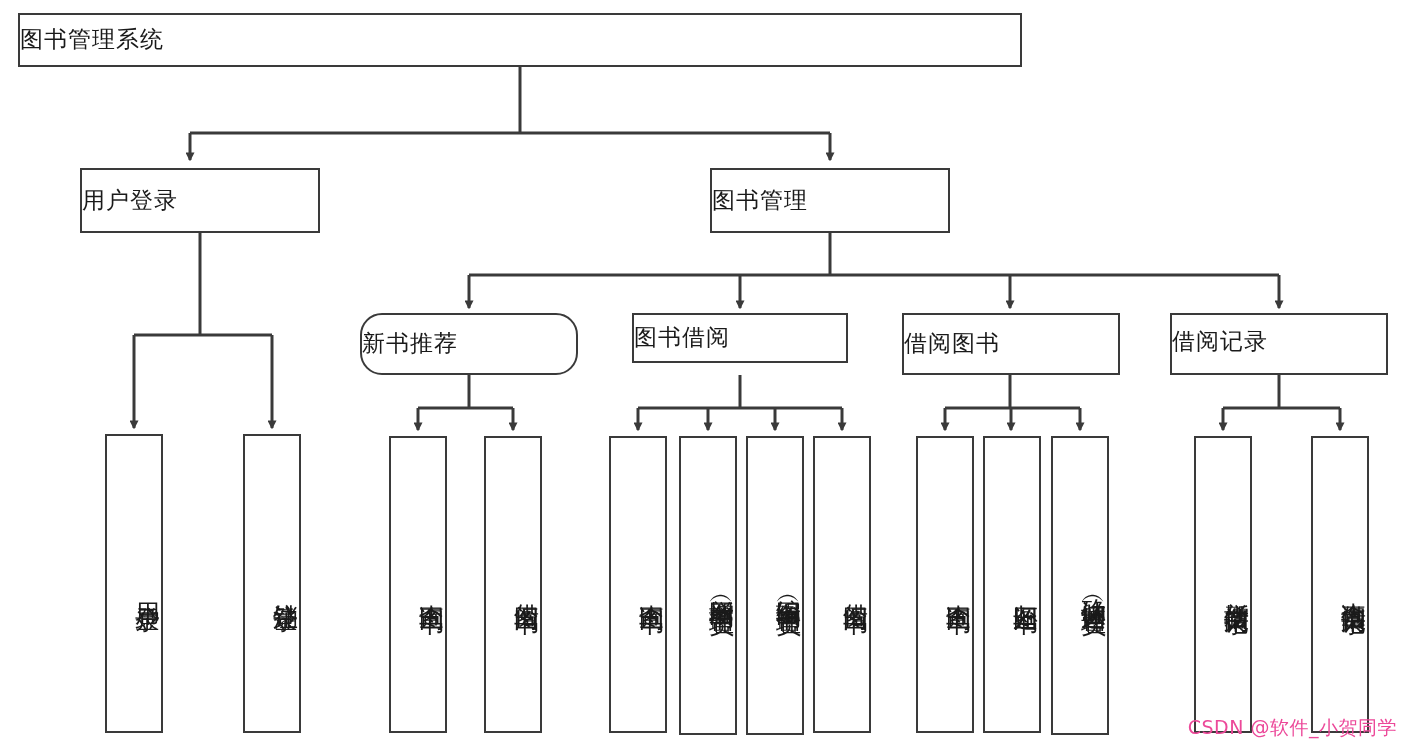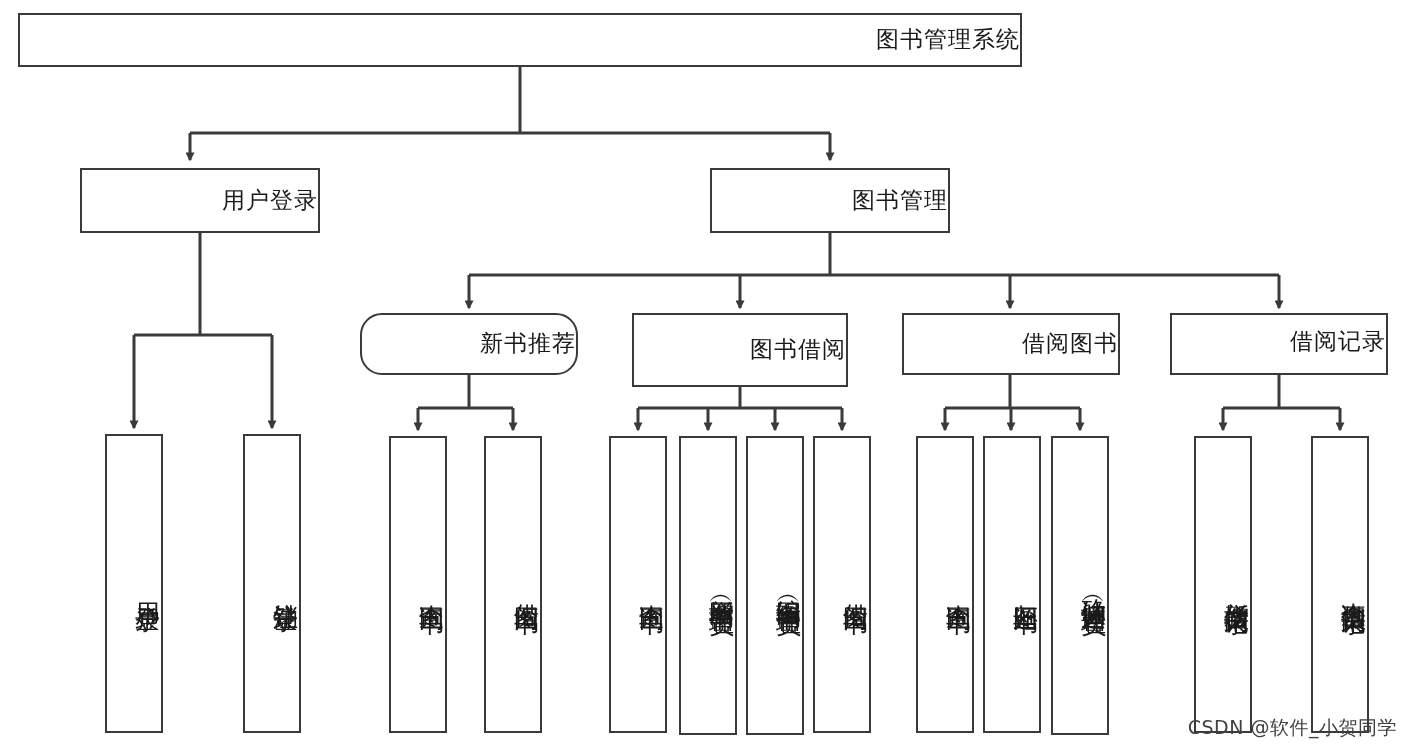--- a/index.html
+++ b/index.html
@@ -24,21 +24,21 @@
     width: 1405px;
     height: 747px;
   }
   .node {
     position: absolute;
     box-sizing: border-box;
     border: 2px solid #3a3a3a;
     background: #ffffff;
     display: flex;
     align-items: center;
-    justify-content: flex-end;
+    justify-content: flex-start;
     color: #1a1a1a;
   }
   .node-h {
     font-size: 23px;
     line-height: 1.2;
     letter-spacing: 1px;
   }
   .node-v {
     writing-mode: vertical-rl;
     text-orientation: upright;
@@ -57,21 +57,21 @@
     white-space: pre;
   }
   .node-v .label {
     text-align: left;
   }
   #watermark {
     position: absolute;
     right: 8px;
     bottom: 6px;
     font-size: 19px;
-    color: #404040;
+    color: #ec4899;
     letter-spacing: 0.5px;
     white-space: nowrap;
     pointer-events: none;
   }
 </style>
 </head>
 <body>
 
 <div id="canvas">
 
@@ -132,21 +132,21 @@
   <div class="node node-h" style="left:80px; top:168px; width:240px; height:65px;">
     <span class="label">用户登录</span>
   </div>
   <div class="node node-h" style="left:710px; top:168px; width:240px; height:65px;">
     <span class="label">图书管理</span>
   </div>
 
   <div class="node node-h" style="left:360px; top:313px; width:218px; height:62px;border-radius:22px;">
     <span class="label">新书推荐</span>
   </div>
-  <div class="node node-h" style="left:632px; top:313px; width:216px; height:74px;">
+  <div class="node node-h" style="left:632px; top:313px; width:216px; height:50px;">
     <span class="label">图书借阅</span>
   </div>
   <div class="node node-h" style="left:902px; top:313px; width:218px; height:62px;">
     <span class="label">借阅图书</span>
   </div>
   <div class="node node-h" style="left:1170px; top:313px; width:218px; height:62px;font-family:Liberation Mono, monospace;">
     <span class="label">借阅记录</span>
   </div>
 
   <div class="node node-v" style="left:105px; top:434px; width:58px; height:299px;">

